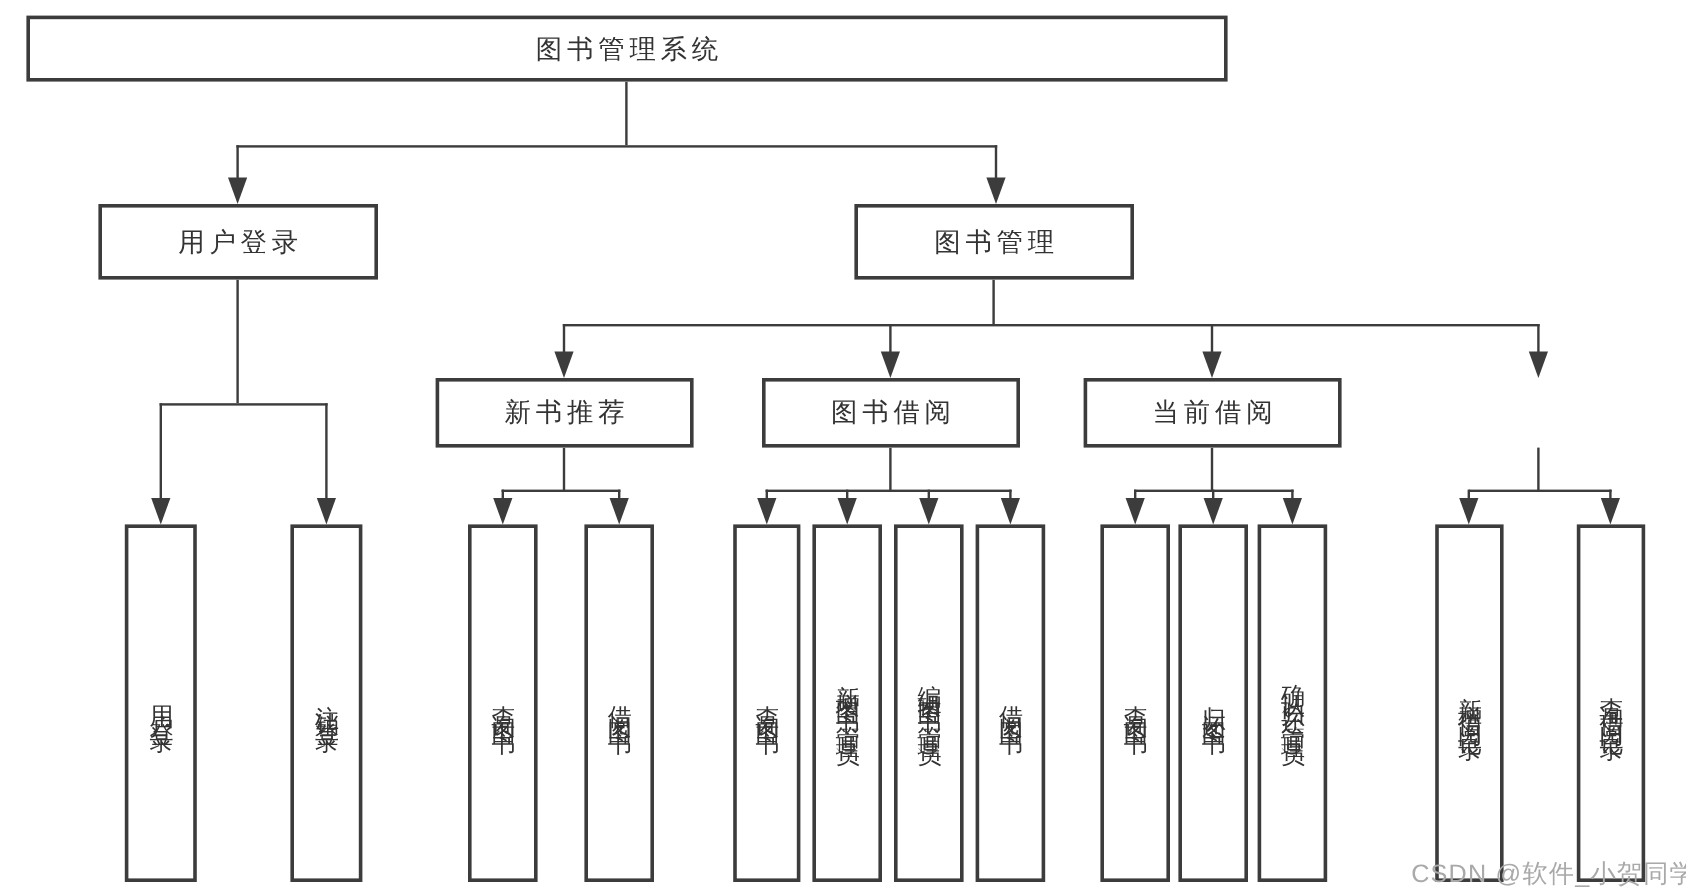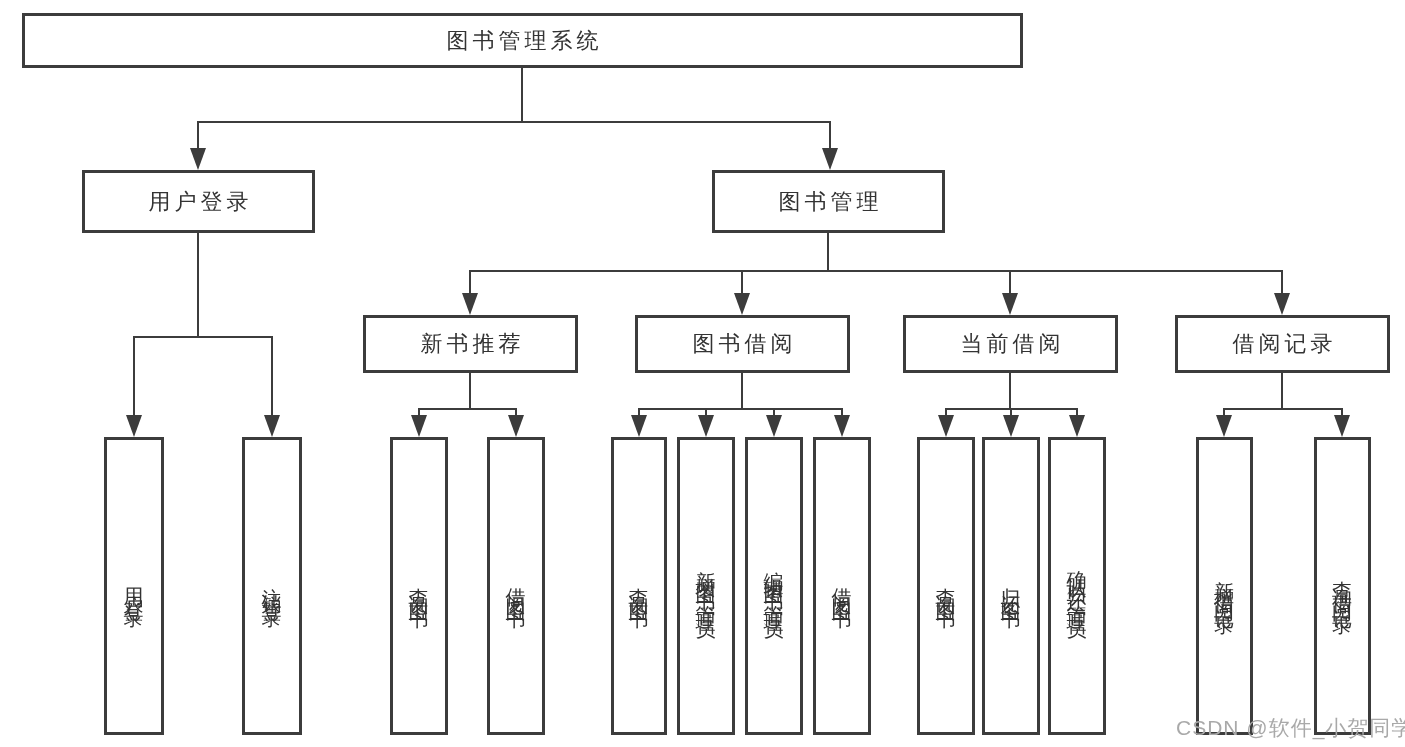--- a/index.html
+++ b/index.html
@@ -95,23 +95,20 @@
   </div>
 
   <div class="node" style="left:363px; top:315px; width:215px; height:58px;">
     <span class="lbl">新书推荐</span>
   </div>
 
   <div class="node" style="left:903px; top:315px; width:215px; height:58px;text-align:center;">
     <span class="lbl">当前借阅</span>
   </div>
 
-  <div class="node" style="left:1175px; top:315px; width:215px; height:58px;">
-    <span class="lbl">借阅记录</span>
-  </div>
 
   <div class="node leaf" style="left:104px; top:437px; width:60px; height:298px;">
     <span class="lbl">用户登录</span>
   </div>
 
   <div class="node leaf" style="left:242px; top:437px; width:60px; height:298px;">
     <span class="lbl">注销登录</span>
   </div>
 
   <div class="node leaf" style="left:390px; top:437px; width:58px; height:298px;">

